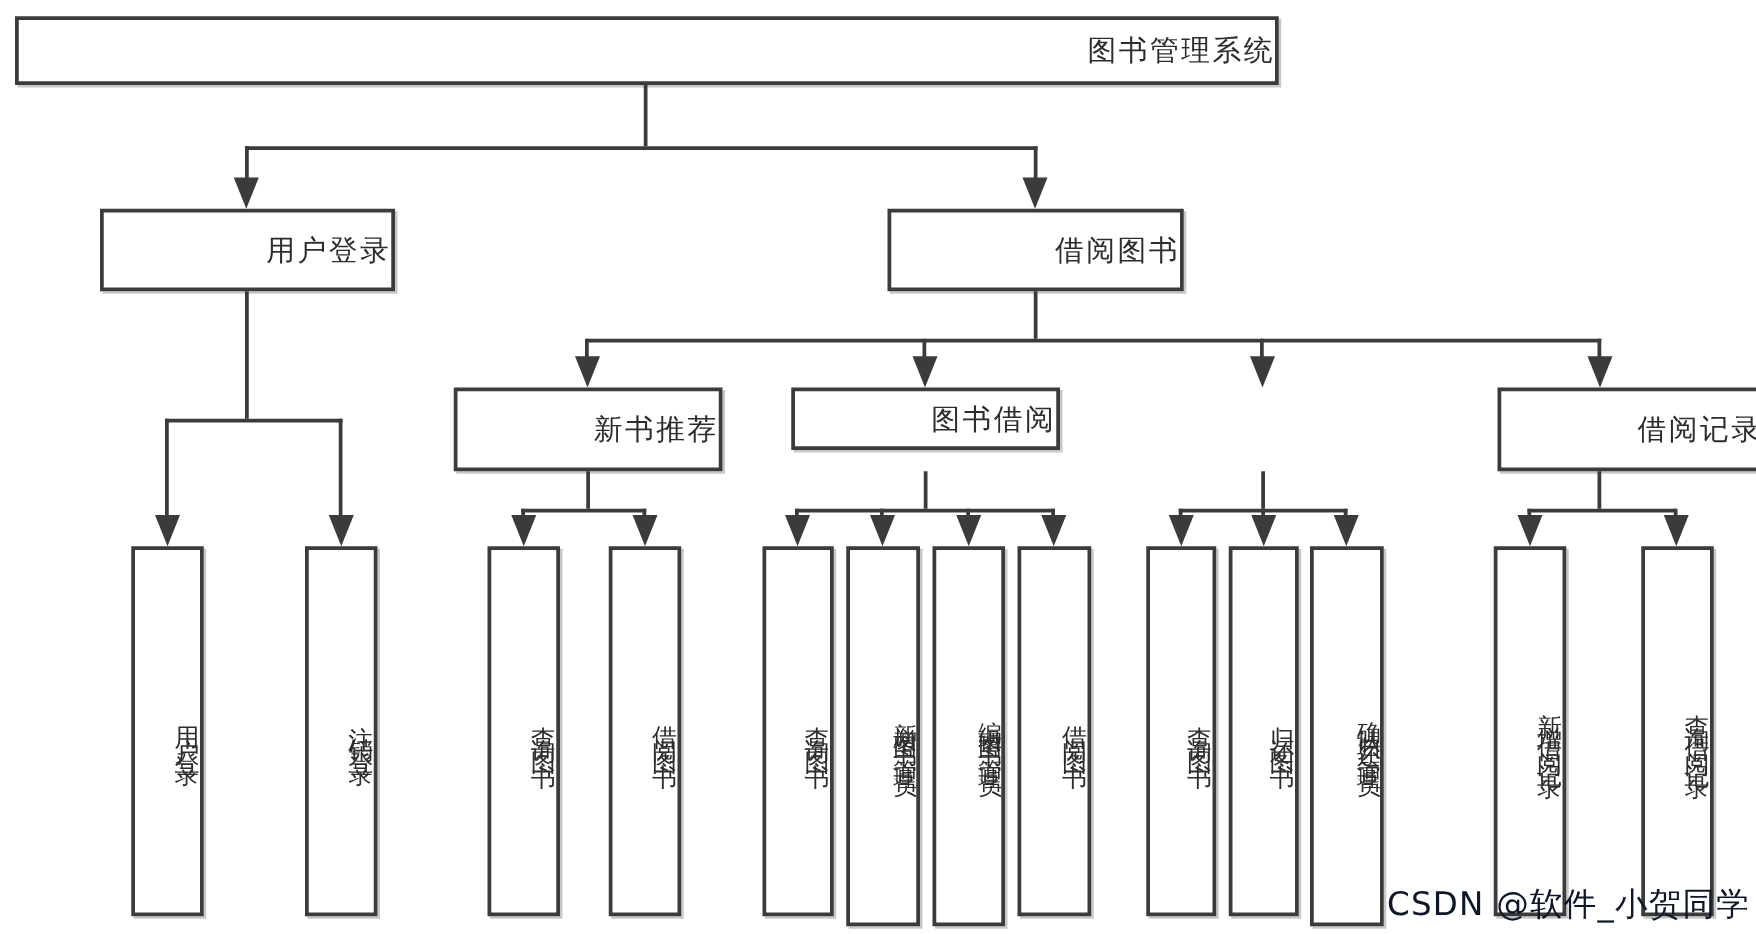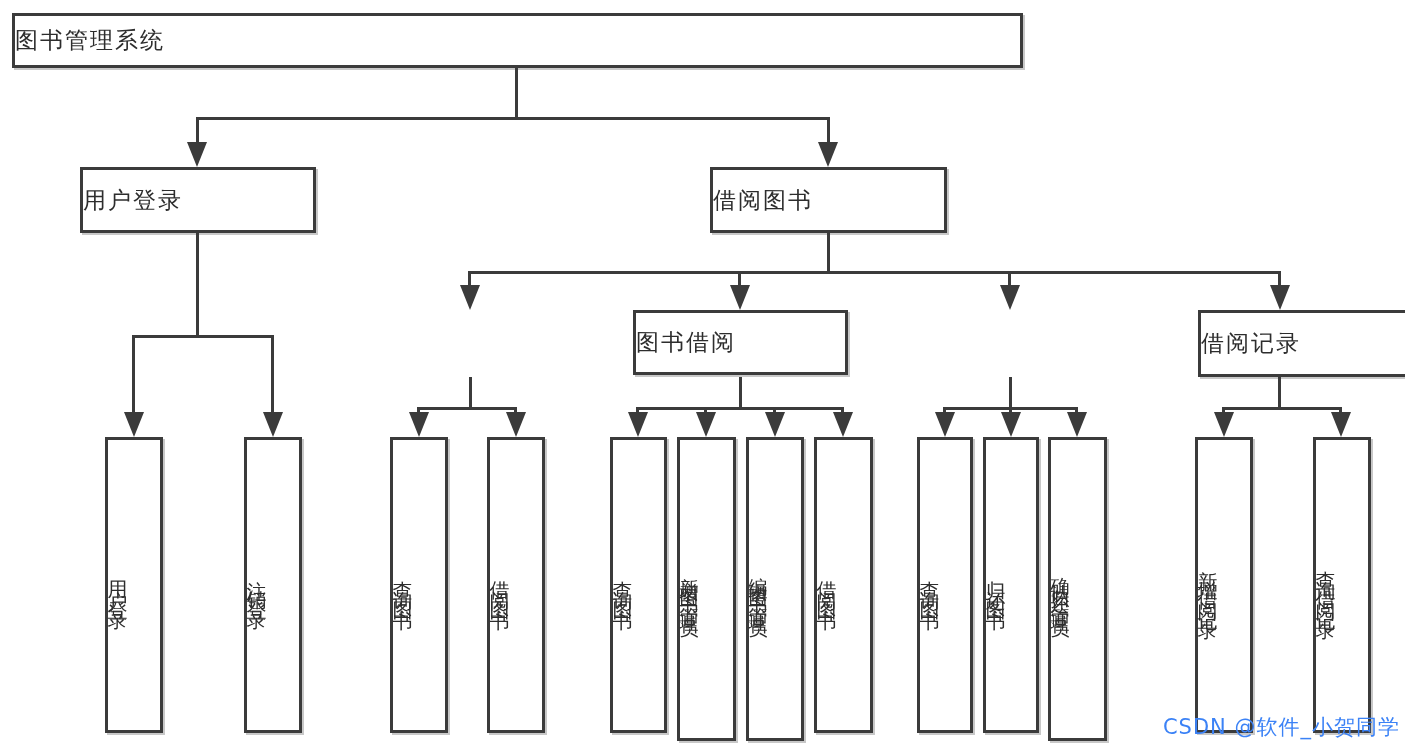--- a/index.html
+++ b/index.html
@@ -17,21 +17,21 @@
     overflow: hidden;
   }
   .node {
     position: absolute;
     box-sizing: border-box;
     background: #fff;
     border: 3px solid var(--line);
     box-shadow: 2px 2px 0 rgba(59,59,59,0.28);
     display: flex;
     align-items: center;
-    justify-content: flex-start;
+    justify-content: flex-end;
     color: var(--text);
   }
   .h-label span {
     font-size: 23px;
     letter-spacing: 2px;
     white-space: nowrap;
   }
   .leaf span {
     writing-mode: vertical-rl;
     text-orientation: mixed;
@@ -50,23 +50,23 @@
     position: absolute;
     width: 0; height: 0;
     border-left: 10px solid transparent;
     border-right: 10px solid transparent;
     border-top: 25px solid var(--line);
   }
   .watermark {
     position: absolute;
     right: 5px;
     bottom: 6px;
-    font-size: 21px;
+    font-size: 26px;
     letter-spacing: 1px;
-    color: #3b82f6;
+    color: #0f172a;
     z-index: 10;
     white-space: nowrap;
   }
 </style>
 </head>
 <body>
 
 <div class="canvas">
 
   <div class="node h-label" style="left:12px; top:13px; width:1011px; height:55px;">
@@ -98,21 +98,24 @@
   <div class="hline" style="left:469px; top:271px; width:812px;"></div>
   <div class="vline" style="left:468px; top:271px; height:16px;"></div>
   <div class="arrow" style="left:460px; top:285px;"></div>
   <div class="vline" style="left:738px; top:271px; height:16px;"></div>
   <div class="arrow" style="left:730px; top:285px;"></div>
   <div class="vline" style="left:1008px; top:271px; height:16px;"></div>
   <div class="arrow" style="left:1000px; top:285px;"></div>
   <div class="vline" style="left:1278px; top:271px; height:16px;"></div>
   <div class="arrow" style="left:1270px; top:285px;"></div>
 
-  <div class="node h-label" style="left:633px; top:310px; width:215px; height:65px;">
+  <div class="node h-label" style="left:363px; top:310px; width:215px; height:67px;">
+    <span>新书推荐</span>
+  </div>
+  <div class="node h-label" style="left:633px; top:310px; width:215px; height:50px;">
     <span>图书借阅</span>
   </div>
   <div class="node h-label" style="left:1172px; top:310px; width:215px; height:67px;margin-left:26px;">
     <span>借阅记录</span>
   </div>
 
   <div class="vline" style="left:469px; top:377px; height:30px;"></div>
   <div class="hline" style="left:417px; top:407px; width:100px;"></div>
   <div class="vline" style="left:417px; top:407px; height:7px;"></div>
   <div class="arrow" style="left:409px; top:412px;"></div>

